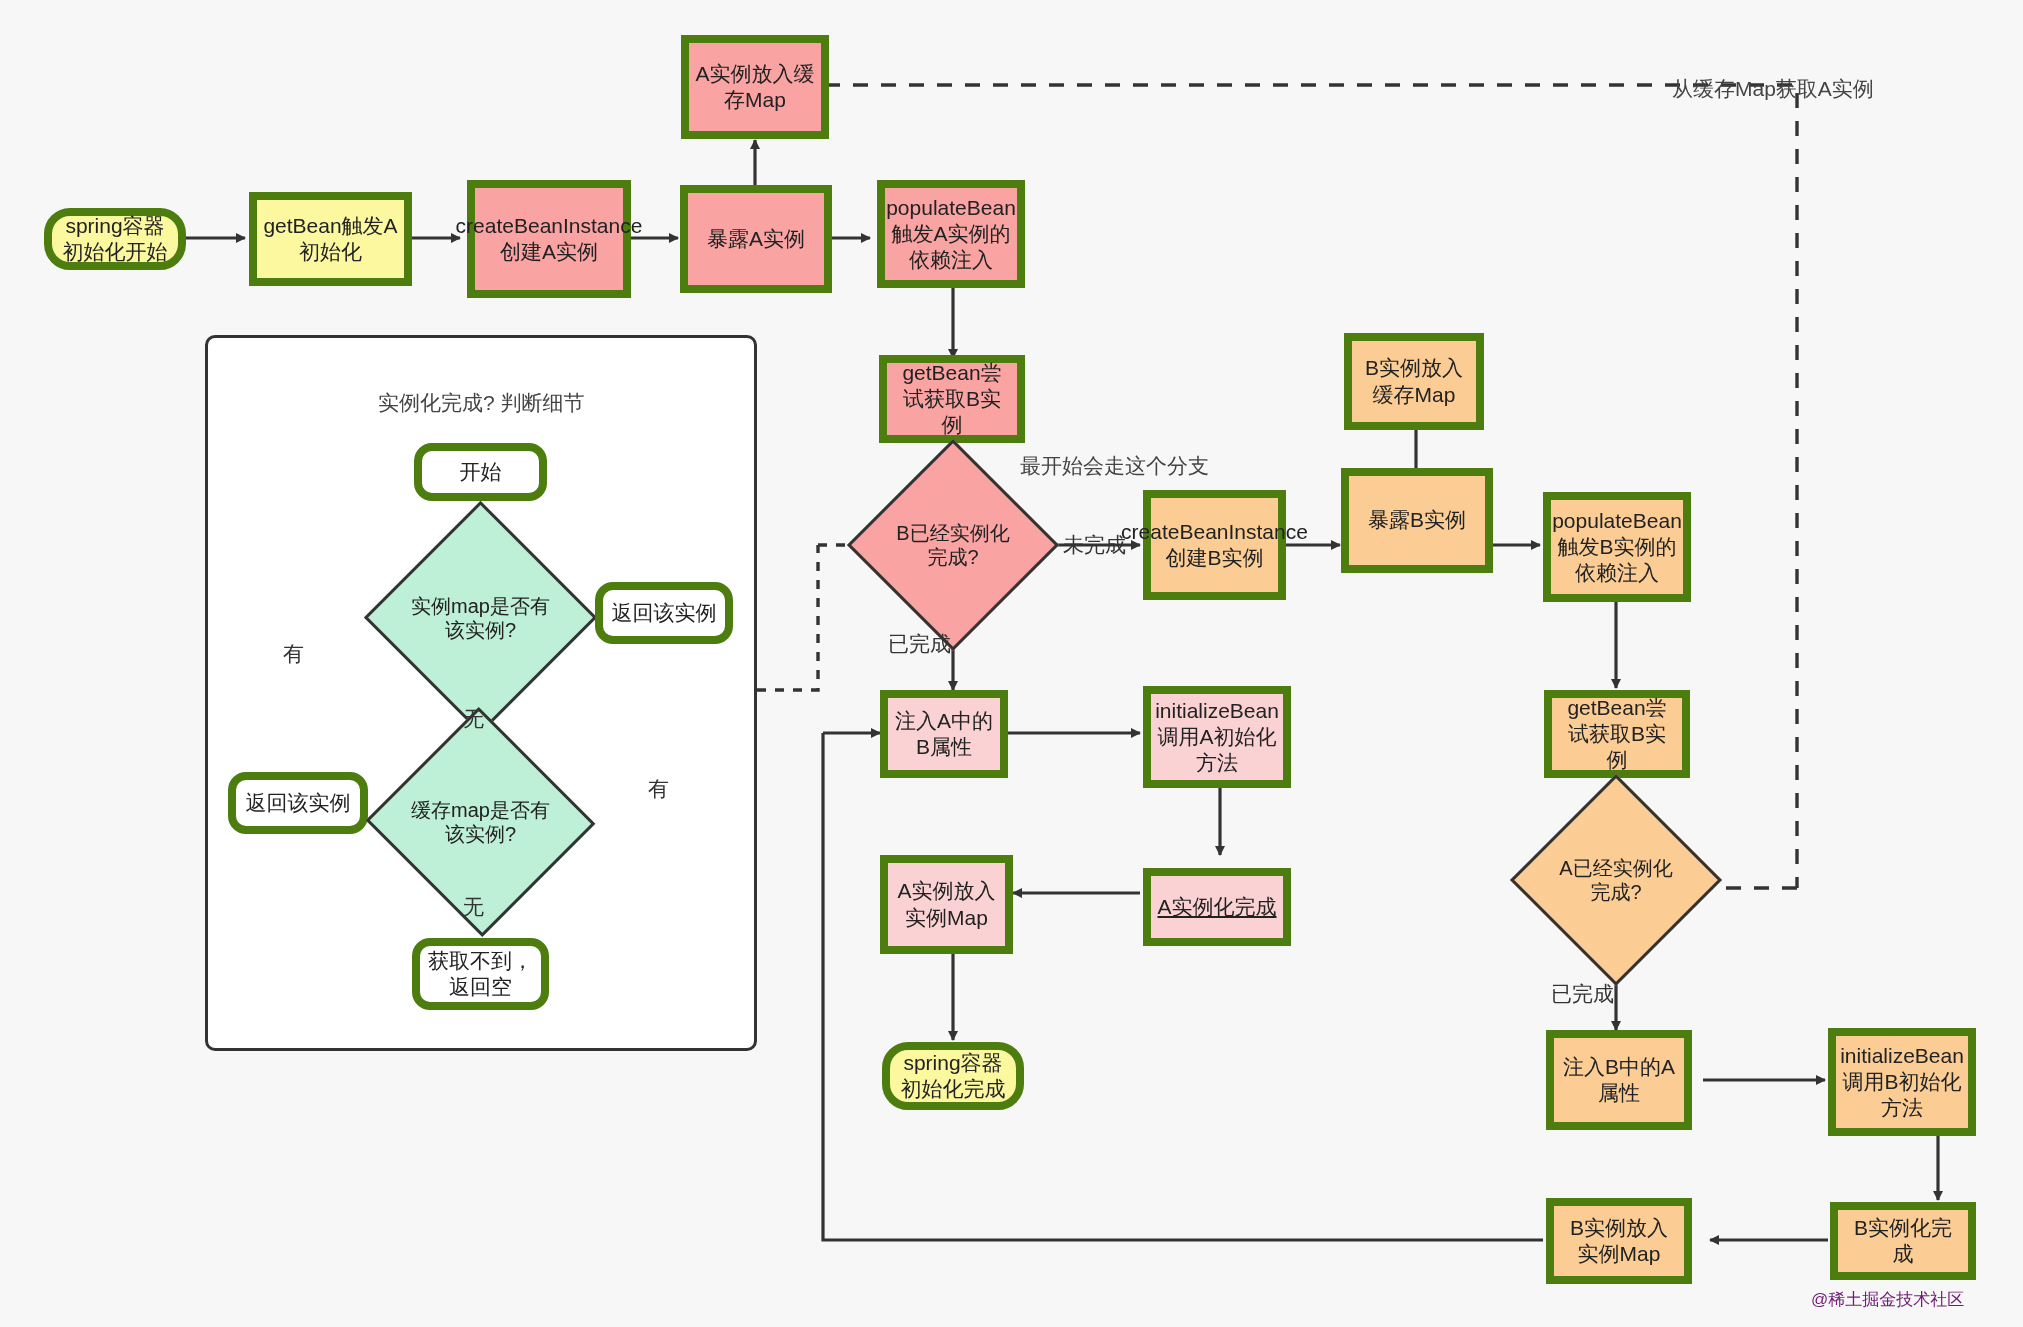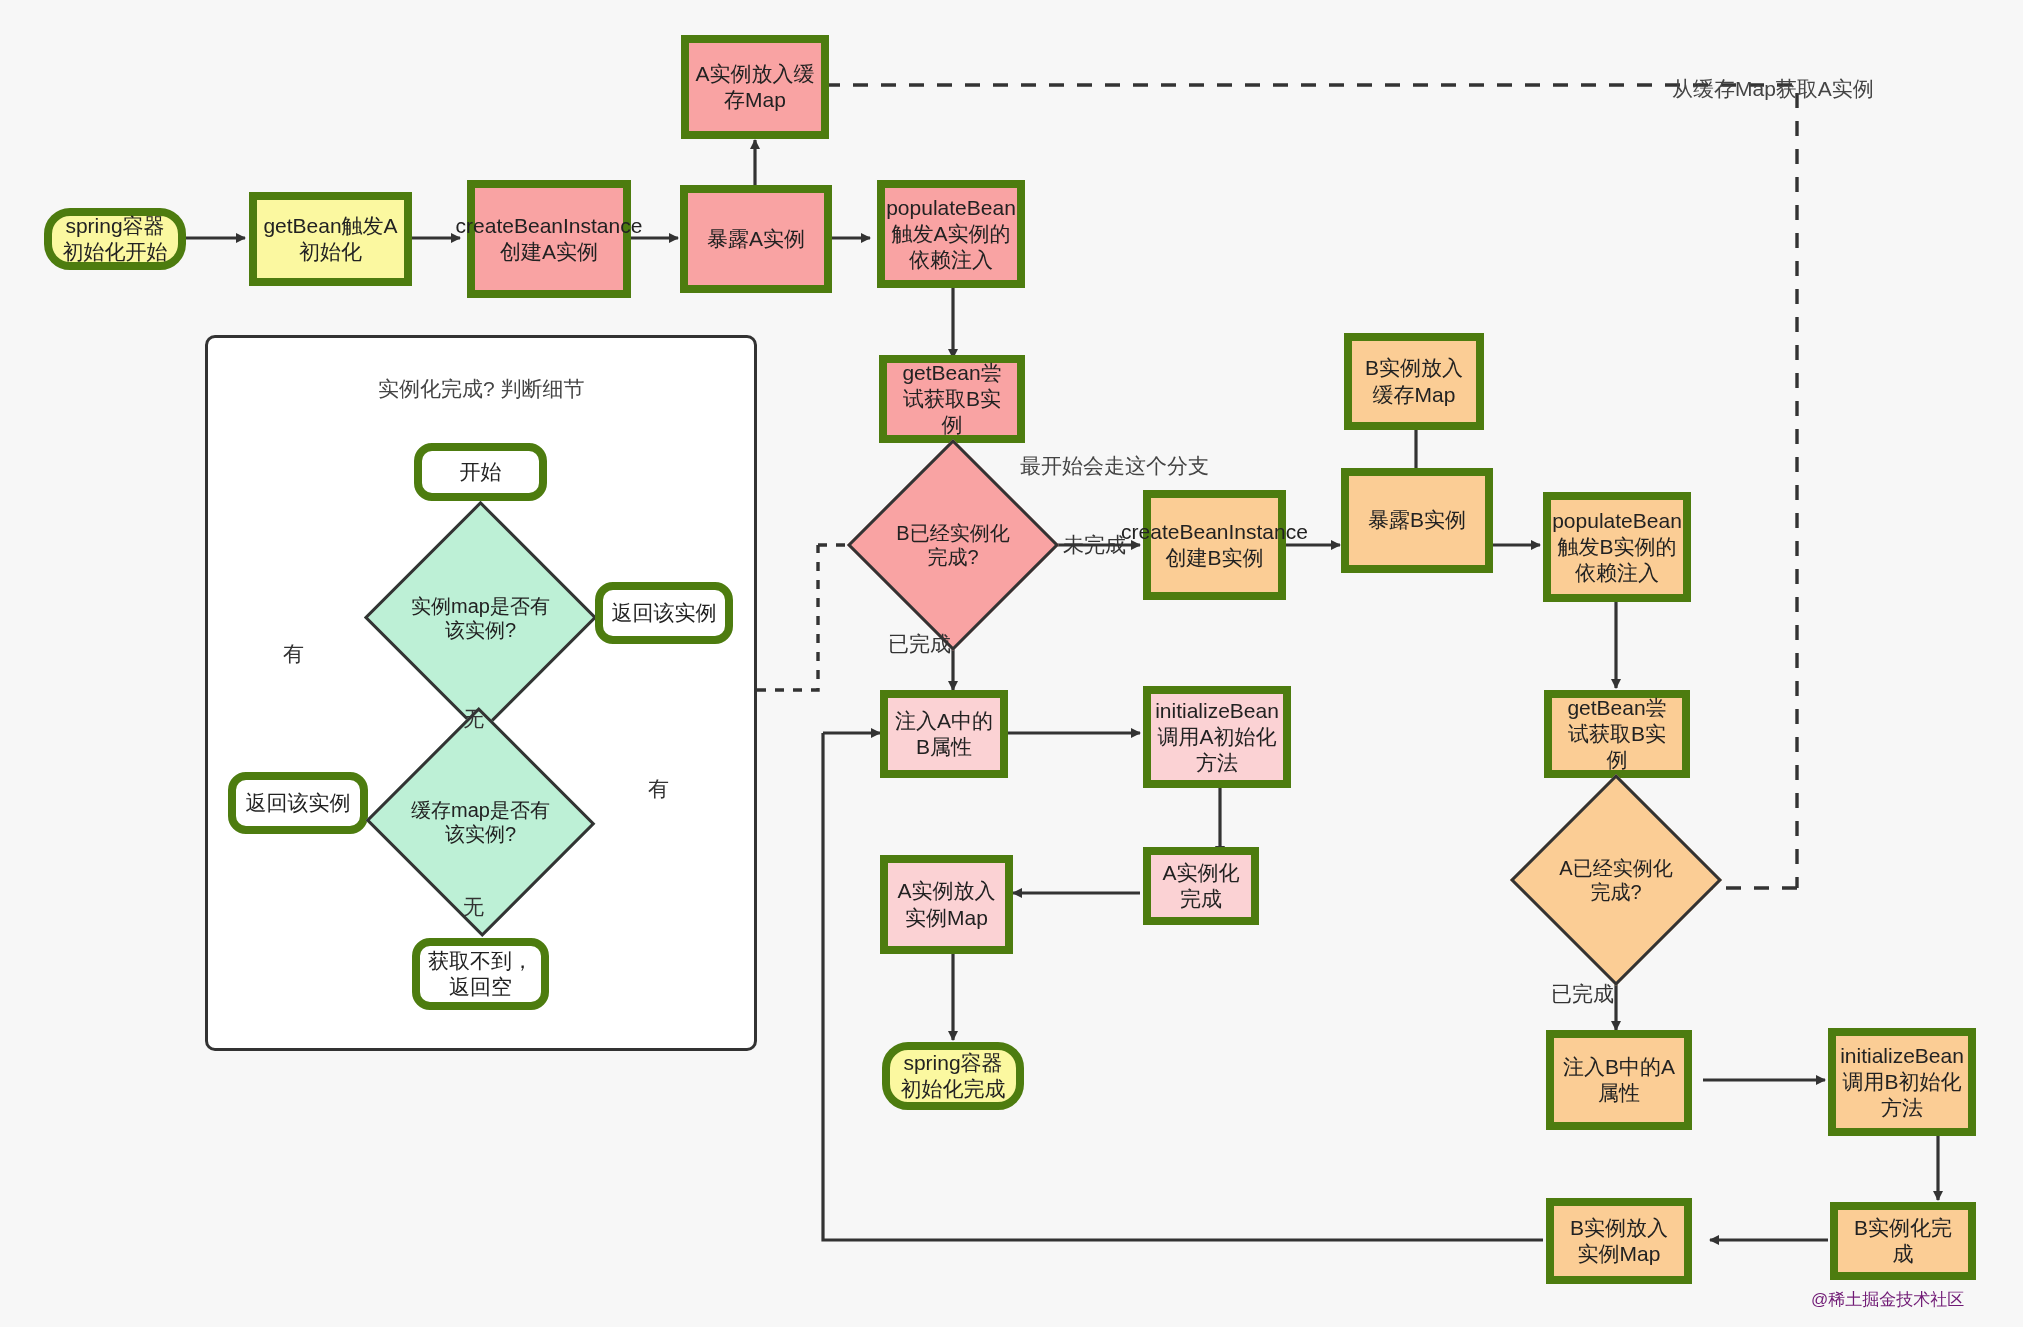--- a/index.html
+++ b/index.html
@@ -155,29 +155,29 @@
   <div class="node n-rect c-orange f21" style="left:1828px;top:1028px;width:148px;height:108px;">initializeBean调用B初始化方法</div>
 
   <div class="node n-rect c-orange f21" style="left:1830px;top:1202px;width:146px;height:78px;">B实例化完成</div>
 
   <div class="node n-rect c-orange f21" style="left:1546px;top:1198px;width:146px;height:86px;">B实例放入实例Map</div>
 
   <div class="node n-rect c-pink f21" style="left:880px;top:690px;width:128px;height:88px;">注入A中的B属性</div>
 
   <div class="node n-rect c-pink f21" style="left:1143px;top:686px;width:148px;height:102px;">initializeBean调用A初始化方法</div>
 
-  <div class="node n-rect c-pink f21" style="left:1143px;top:847px;width:116px;height:78px;">A实例化完成</div>
+  <div class="node n-rect c-pink f21" style="left:1143px;top:868px;width:148px;height:78px;text-decoration:underline;">A实例化完成</div>
 
   <div class="node n-rect c-pink f21" style="left:880px;top:855px;width:133px;height:99px;">A实例放入实例Map</div>
 
   <div class="node n-pill c-yellow f21" style="left:882px;top:1042px;width:142px;height:68px;">spring容器初始化完成</div>
 
   <div class="panel" style="left:205px;top:335px;width:552px;height:716px;"></div>
 
-  <div class="free-label f21" style="left:378px;top:375px;">实例化完成? 判断细节</div>
+  <div class="free-label f21" style="left:378px;top:389px;">实例化完成? 判断细节</div>
 
   <div class="node n-round f21" style="left:414px;top:443px;width:133px;height:58px;">开始</div>
 
   <div class="diamond" style="left:398px;top:535px;width:165px;height:165px;">
     <div class="dshape c-green"></div>
     <div class="dlabel f20" style="width:152px;">实例map是否有该实例?</div>
   </div>
 
   <div class="node n-round f21" style="left:228px;top:772px;width:140px;height:62px;">返回该实例</div>
 

